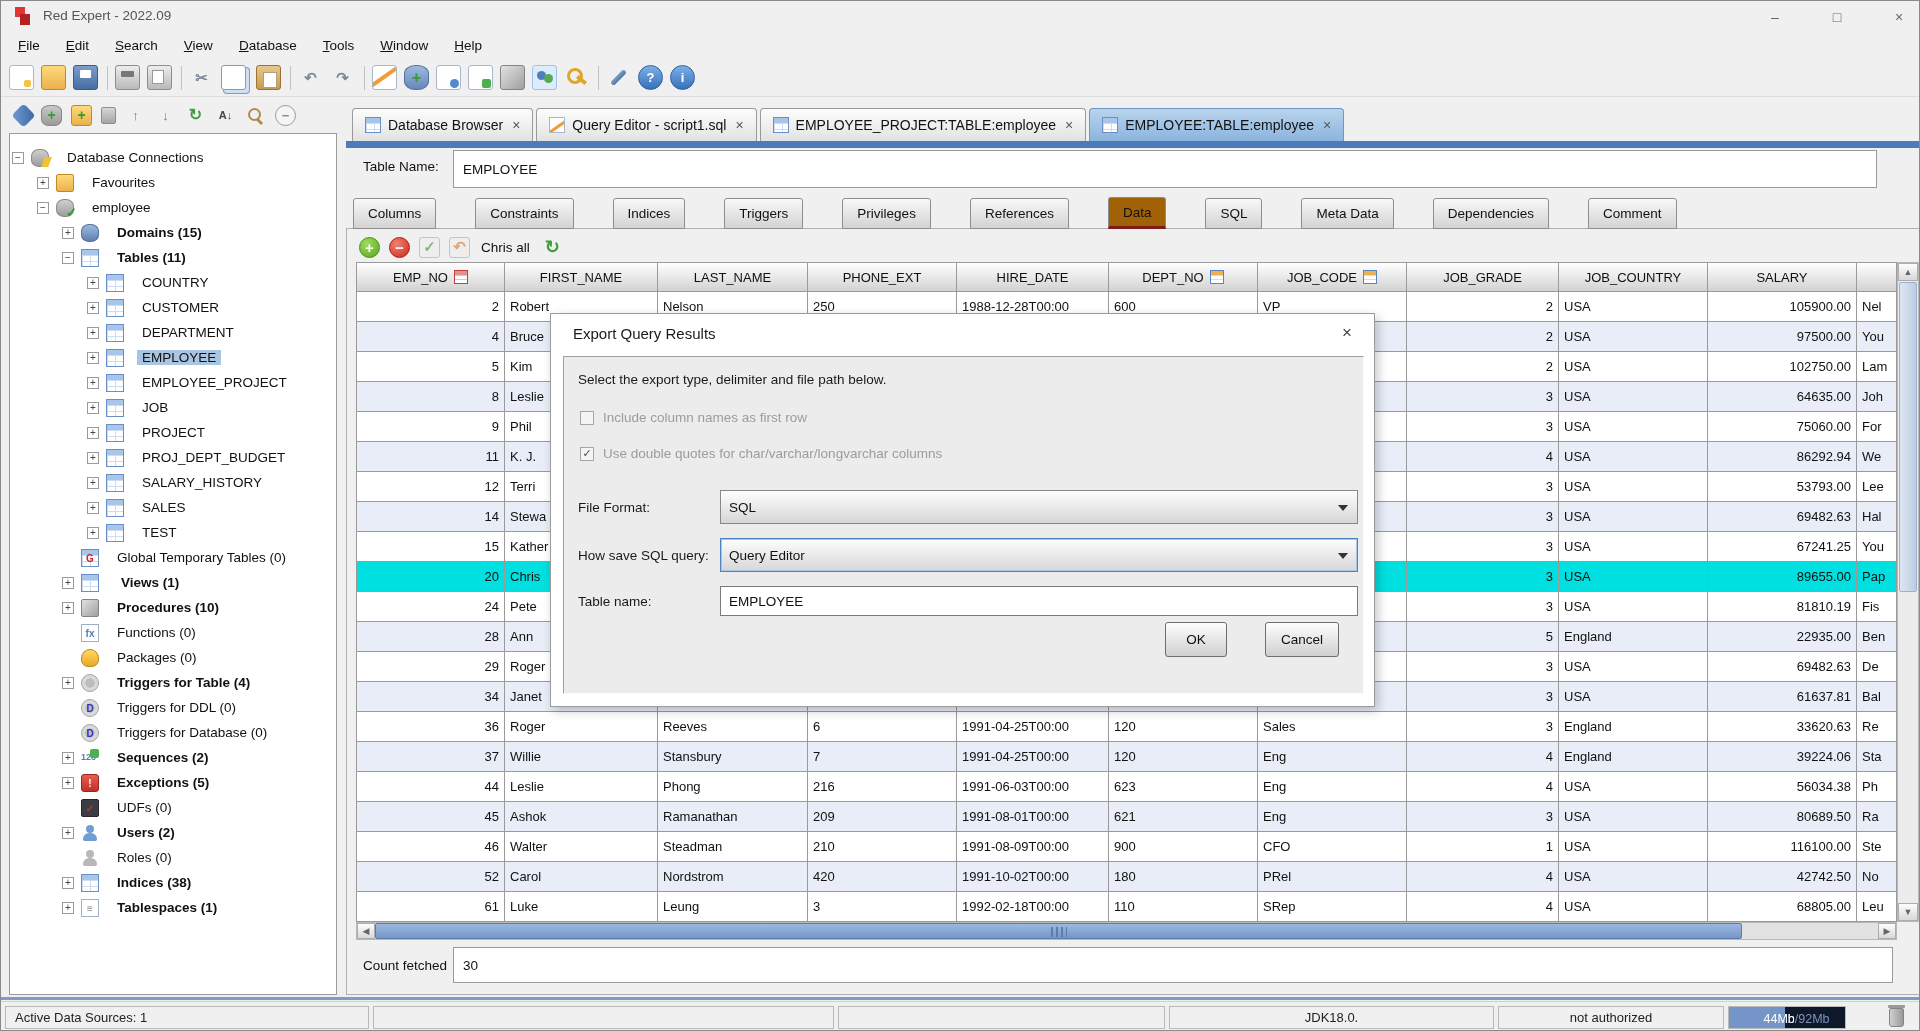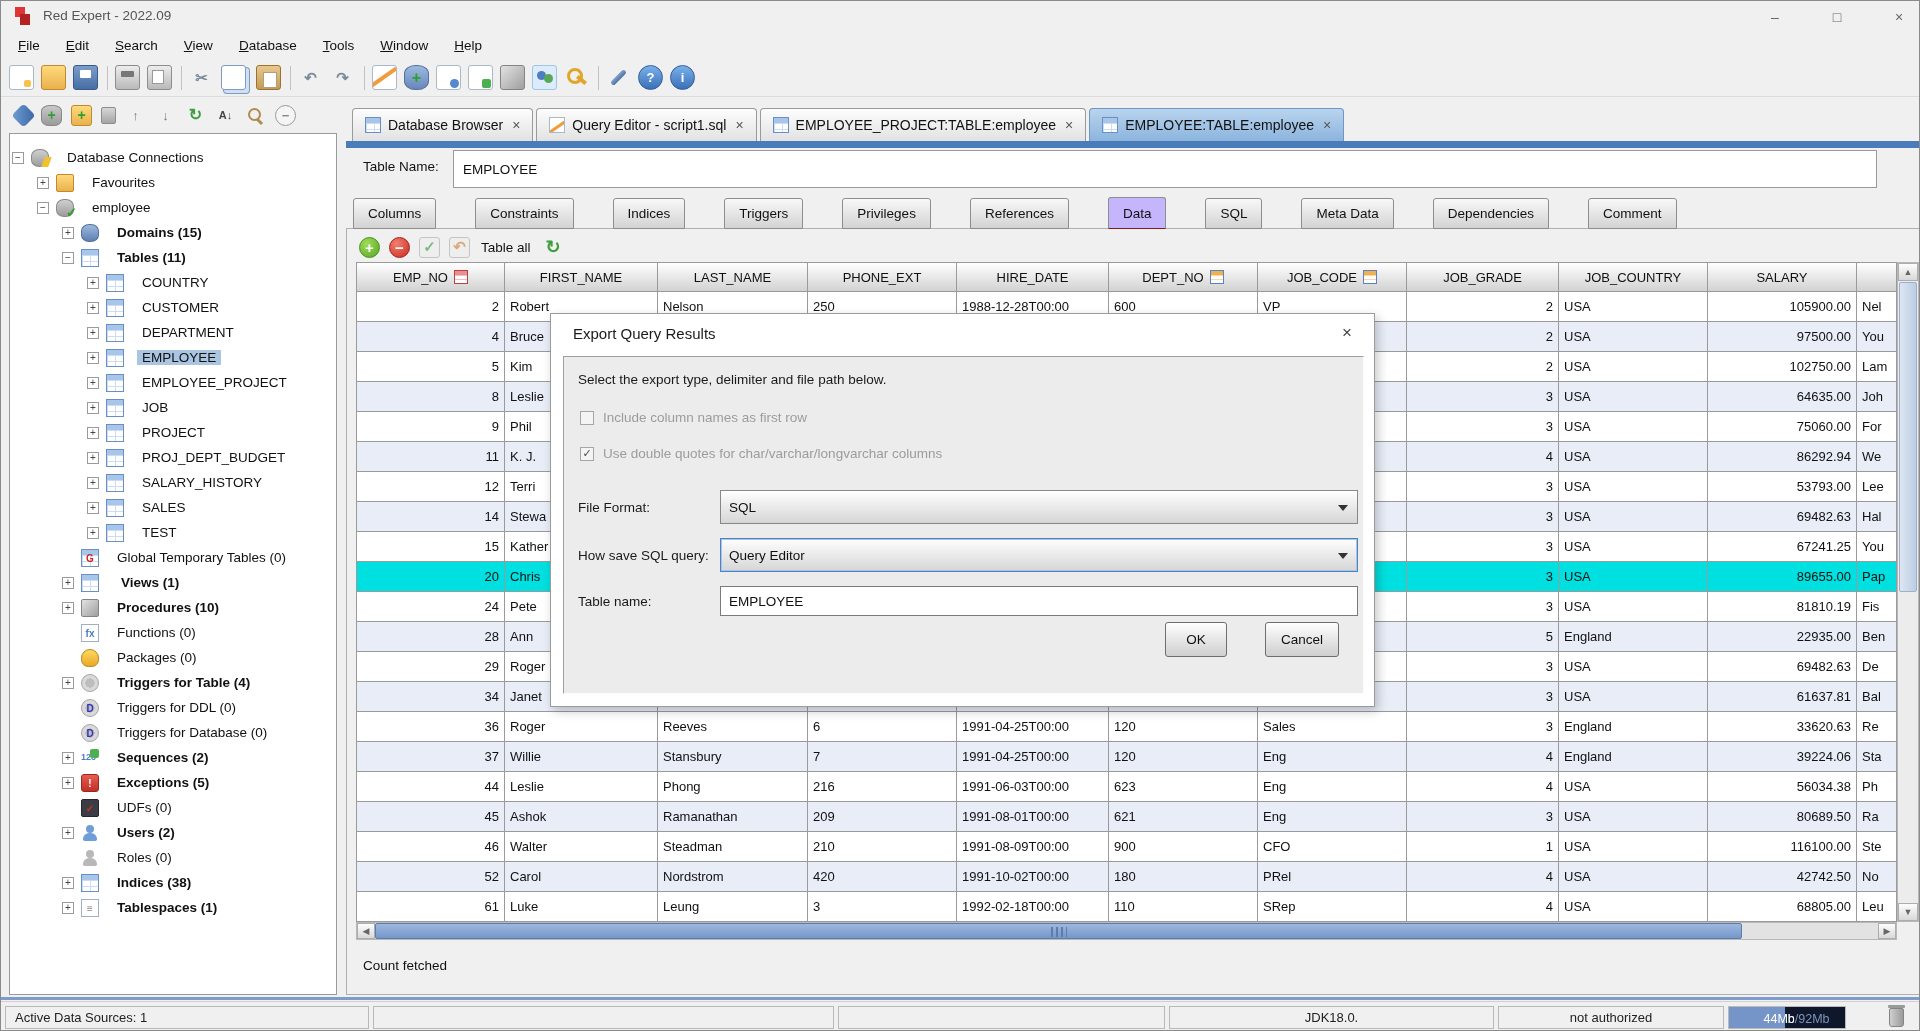--- a/index.html
+++ b/index.html
@@ -106,21 +106,21 @@
   .dtab .close{margin-left:9px;color:#555;font-size:14px;}
   .pencil-icon{background:#fff;border:1px solid #a9b9c9;overflow:hidden;}
   .pencil-icon::after{content:"";position:absolute;left:-3px;top:7px;width:22px;height:3px;background:#f09c3c;transform:rotate(-35deg);}
   #tab-strip{left:345px;top:140px;width:1575px;height:7px;background:#4b7cba;}
   
   #table-name-label{left:362px;top:158px;font-size:13.5px;color:#111;}
   #table-name-input{left:452px;top:149px;width:1424px;height:38px;background:#fff;border:1px solid #9a9a9a;display:flex;align-items:center;padding-left:9px;font-size:13.5px;color:#111;}
   
   #object-tabs{left:352px;top:196px;height:32px;display:flex;align-items:flex-end;z-index:5;gap:36px;}
   .otab{height:31px;display:flex;align-items:center;padding:0 14px;margin-right:3px;border:1px solid #8e8e8e;border-radius:3px 3px 0 0;background:linear-gradient(#f8f8f8,#d3d3d3);font-size:13.5px;color:#111;}
-  .otab.active{background:#c4b5fd;border-bottom:1px solid #7f1d1d;height:32px;}
+  .otab.active{background:#a16207;border-bottom:3px solid #7f1d1d;height:32px;}
   #content-panel{left:345px;top:227px;width:1575px;height:767px;background:#f0f0f0;border:1px solid #b0b0b0;}
   
   #data-toolbar{left:358px;top:232px;height:28px;display:flex;align-items:center;}
   .dt{width:21px;height:21px;margin-right:9px;border-radius:50%;display:flex;align-items:center;justify-content:center;color:#fff;font-weight:bold;font-size:15px;}
   .dt-add{background:radial-gradient(circle at 35% 30%,#9fdc5a,#57a820);border:1px solid #4a8c1c;}
   .dt-del{background:radial-gradient(circle at 35% 30%,#f08070,#cc2a1e);border:1px solid #a02018;}
   .dt-commit,.dt-rollback{border-radius:3px;background:#eee;border:1px solid #c4c4c4;}
   .dt-commit{color:#7cba7c;}
   .dt-rollback{color:#dca878;}
   #fetch-all-label{font-size:13.5px;color:#111;margin:0 12px 0 2px;}
@@ -480,21 +480,21 @@
     <div class="otab">Dependencies</div>
     <div class="otab">Comment</div>
   </div>
   <div id="content-panel" class="abs"></div>
 
   <div id="data-toolbar" class="abs">
     <div class="dt dt-add">+</div>
     <div class="dt dt-del">−</div>
     <div class="dt dt-commit">✓</div>
     <div class="dt dt-rollback">↶</div>
-    <span id="fetch-all-label">Table all</span>
+    <span id="fetch-all-label">Chris all</span>
     <div class="dt dt-refresh">↻</div>
   </div>
 
   <div id="grid" class="abs">
     <div id="ghead">
         <div class="gh" style="width: 148px;">
           <span>EMP_NO</span>
           <div class="hicon primary-key-icon"></div>
         </div>
         <div class="gh" style="width: 153px;">
@@ -812,20 +812,23 @@
     <div id="vthumb"></div>
     <div class="sbtn" style="bottom:0;">▼</div>
   </div>
   <div id="hscroll" class="abs">
     <div class="hbtn" style="left:0;">◀</div>
     <div id="hthumb"></div>
     <div class="hbtn" style="right:0;">▶</div>
   </div>
 
   <div id="count-label" class="abs">Count fetched</div>
+  <div id="count-input" class="abs">
+      <span>30</span>
+    </div>
   <div id="bottom-line" class="abs"></div>
 
   <div id="statusbar" class="abs">
     <div class="sseg pad" style="left:4px;width:364px;">Active Data Sources: 1</div>
     <div class="sseg" style="left:372px;width:461px;"></div>
     <div class="sseg" style="left:837px;width:327px;"></div>
     <div class="sseg center" style="left:1168px;width:325px;">JDK18.0.</div>
     <div class="sseg center" style="left:1497px;width:226px;">not authorized</div>
     <div id="mem-bar">
       <div id="mem-fill" style="width: 48%;"></div>

